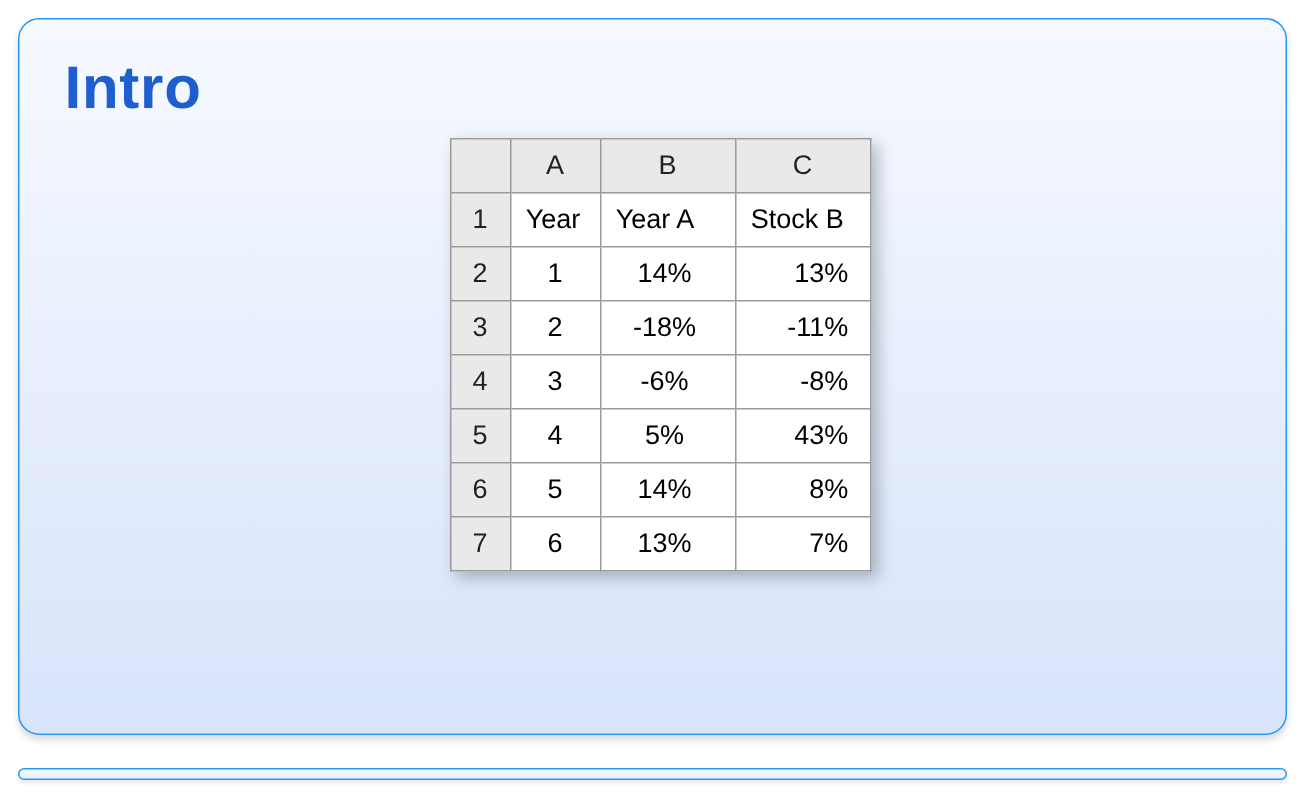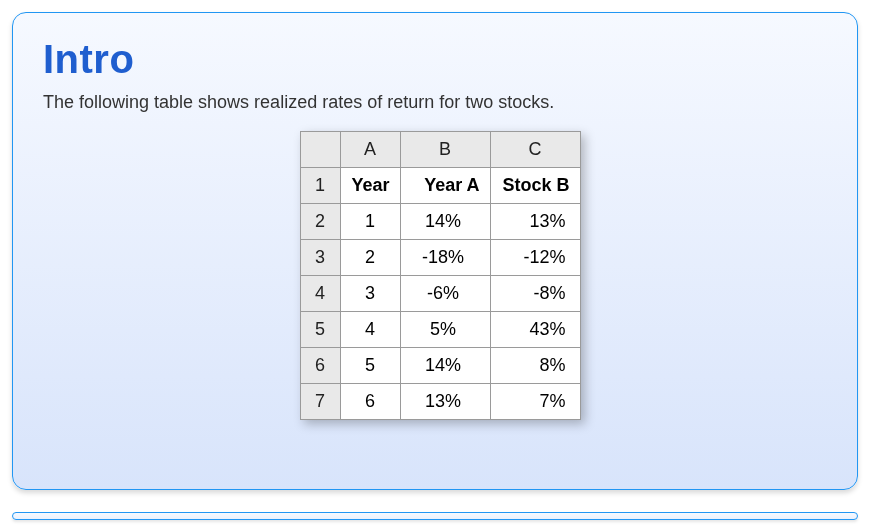--- a/index.html
+++ b/index.html
@@ -60,38 +60,37 @@
   }
   table.sheet .rowhdr {
     background: #e9e9e9;
     width: 28px;
     text-align: center;
     color: #222;
   }
   table.sheet td.colA { width: 60px; text-align: center; }
   table.sheet td.colB { width: 90px; padding-right: 14px; }
   table.sheet td.colC { width: 90px; text-align: right; padding-right: 14px; }
-  table.sheet tr.hdrRow td { font-weight: bold; text-align: right; padding-right: 10px;}
+  table.sheet tr.hdrRow td { font-weight: normal; text-align: left; padding-right: 10px;}
   .card-bottom-hint {
     margin-top: 22px;
     border: 1px solid #2196f3;
     border-radius: 14px;
     height: 8px;
     width: 846px;
     background: linear-gradient(180deg, #f6f9ff 0%, #eaf1fd 100%);
     box-shadow: 0 2px 3px rgba(0,0,0,0.1);
     overflow: hidden;
   }
 </style>
 </head>
 <body>
 
 <div class="card">
   <h1 class="title">Intro</h1>
-  <p class="desc">The following table shows realized rates of return for two stocks.</p>
 
   <div class="table-wrap">
     <table class="sheet">
       <tbody>
           <tr>
         <th class="corner"></th>
         <th>A</th>
         <th>B</th>
         <th>C</th>
       </tr>
@@ -104,21 +103,21 @@
       <tr>
         <th class="rowhdr">2</th>
         <td class="colA">1</td>
         <td class="colB">14%</td>
         <td class="colC">13%</td>
       </tr>
       <tr>
         <th class="rowhdr">3</th>
         <td class="colA">2</td>
         <td class="colB">-18%</td>
-        <td class="colC">-12%</td>
+        <td class="colC">-11%</td>
       </tr>
       <tr>
         <th class="rowhdr">4</th>
         <td class="colA">3</td>
         <td class="colB">-6%</td>
         <td class="colC">-8%</td>
       </tr>
       <tr>
         <th class="rowhdr">5</th>
         <td class="colA">4</td>

